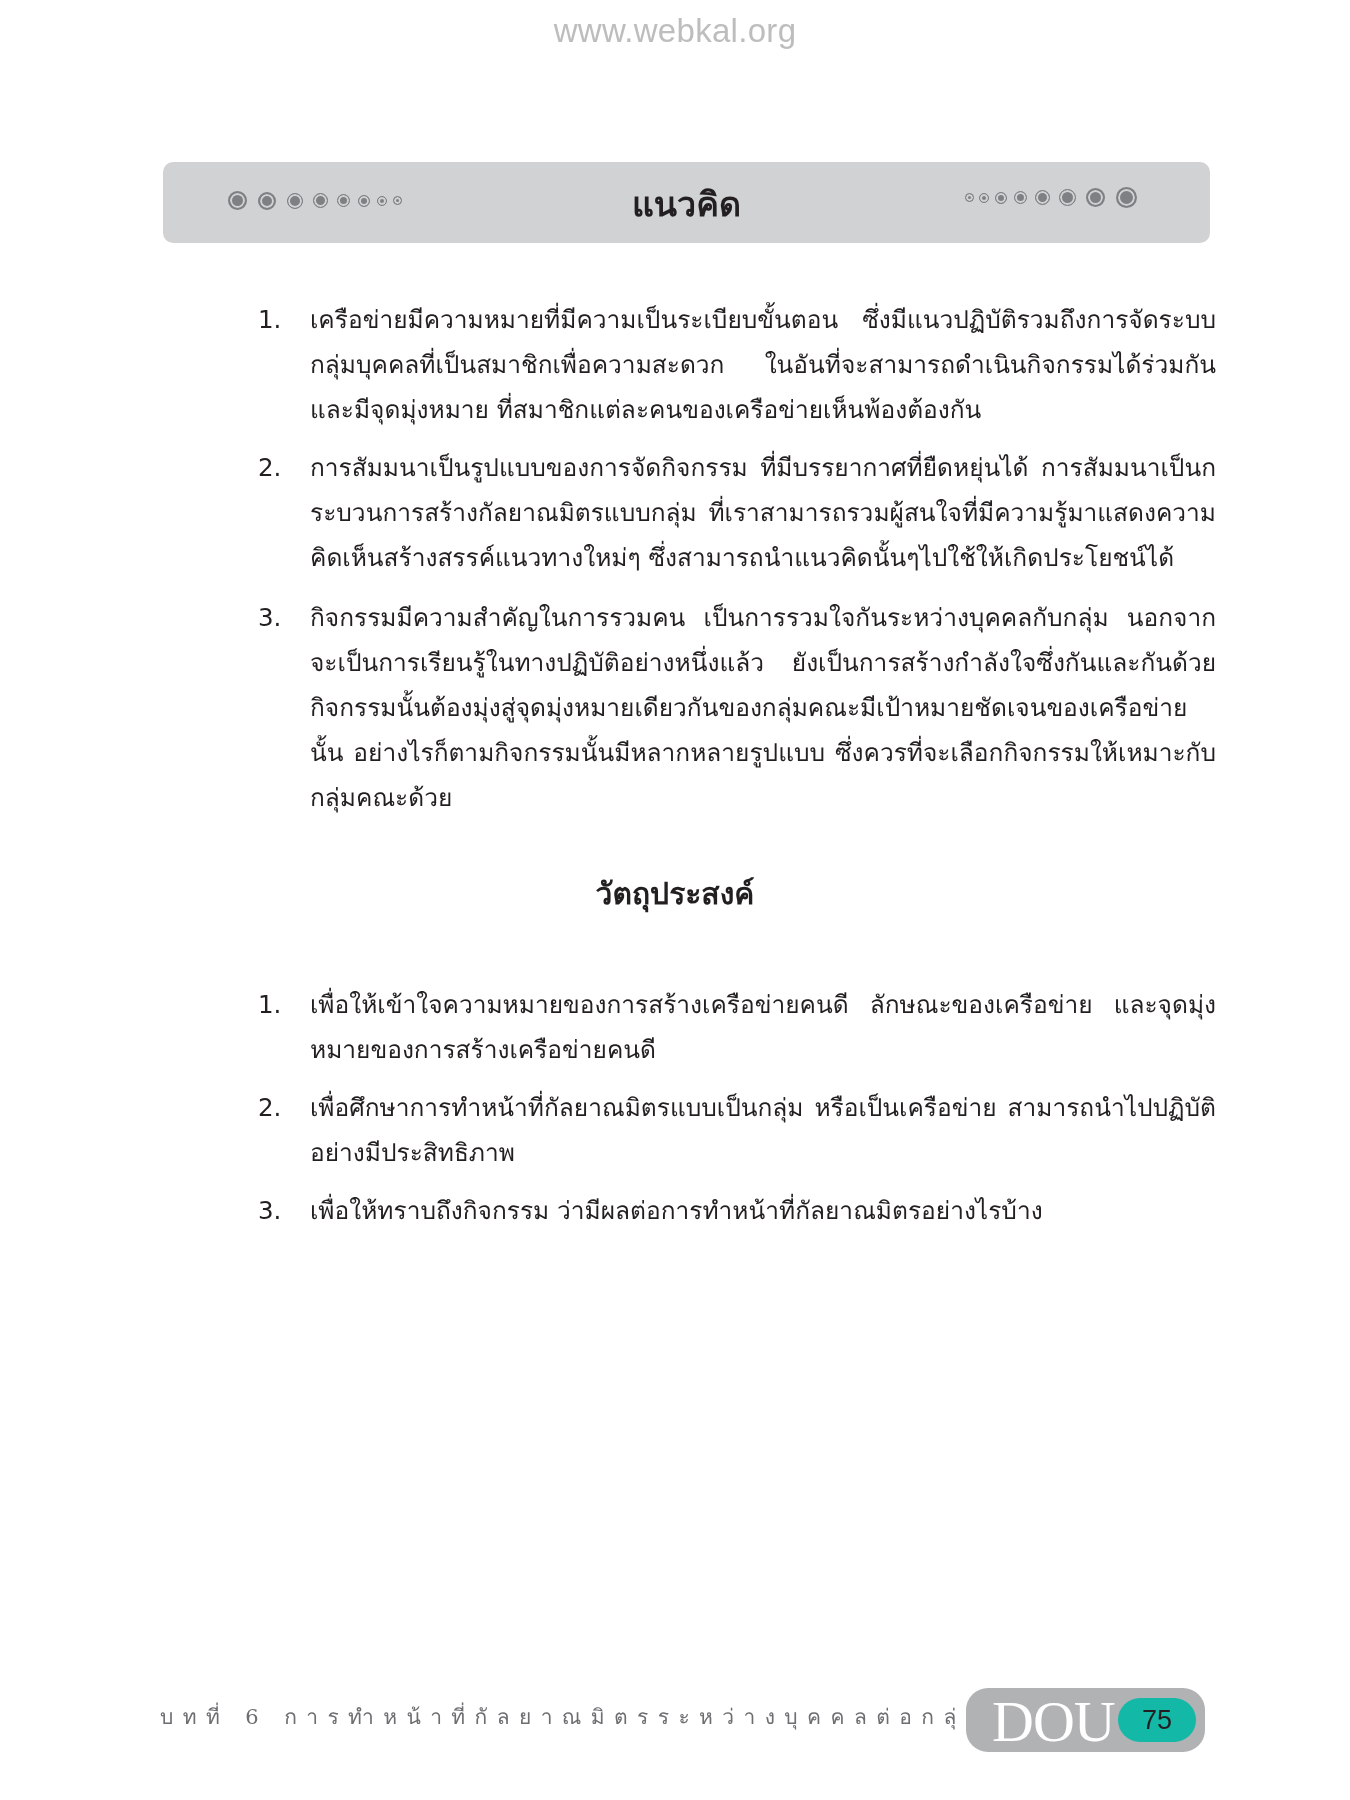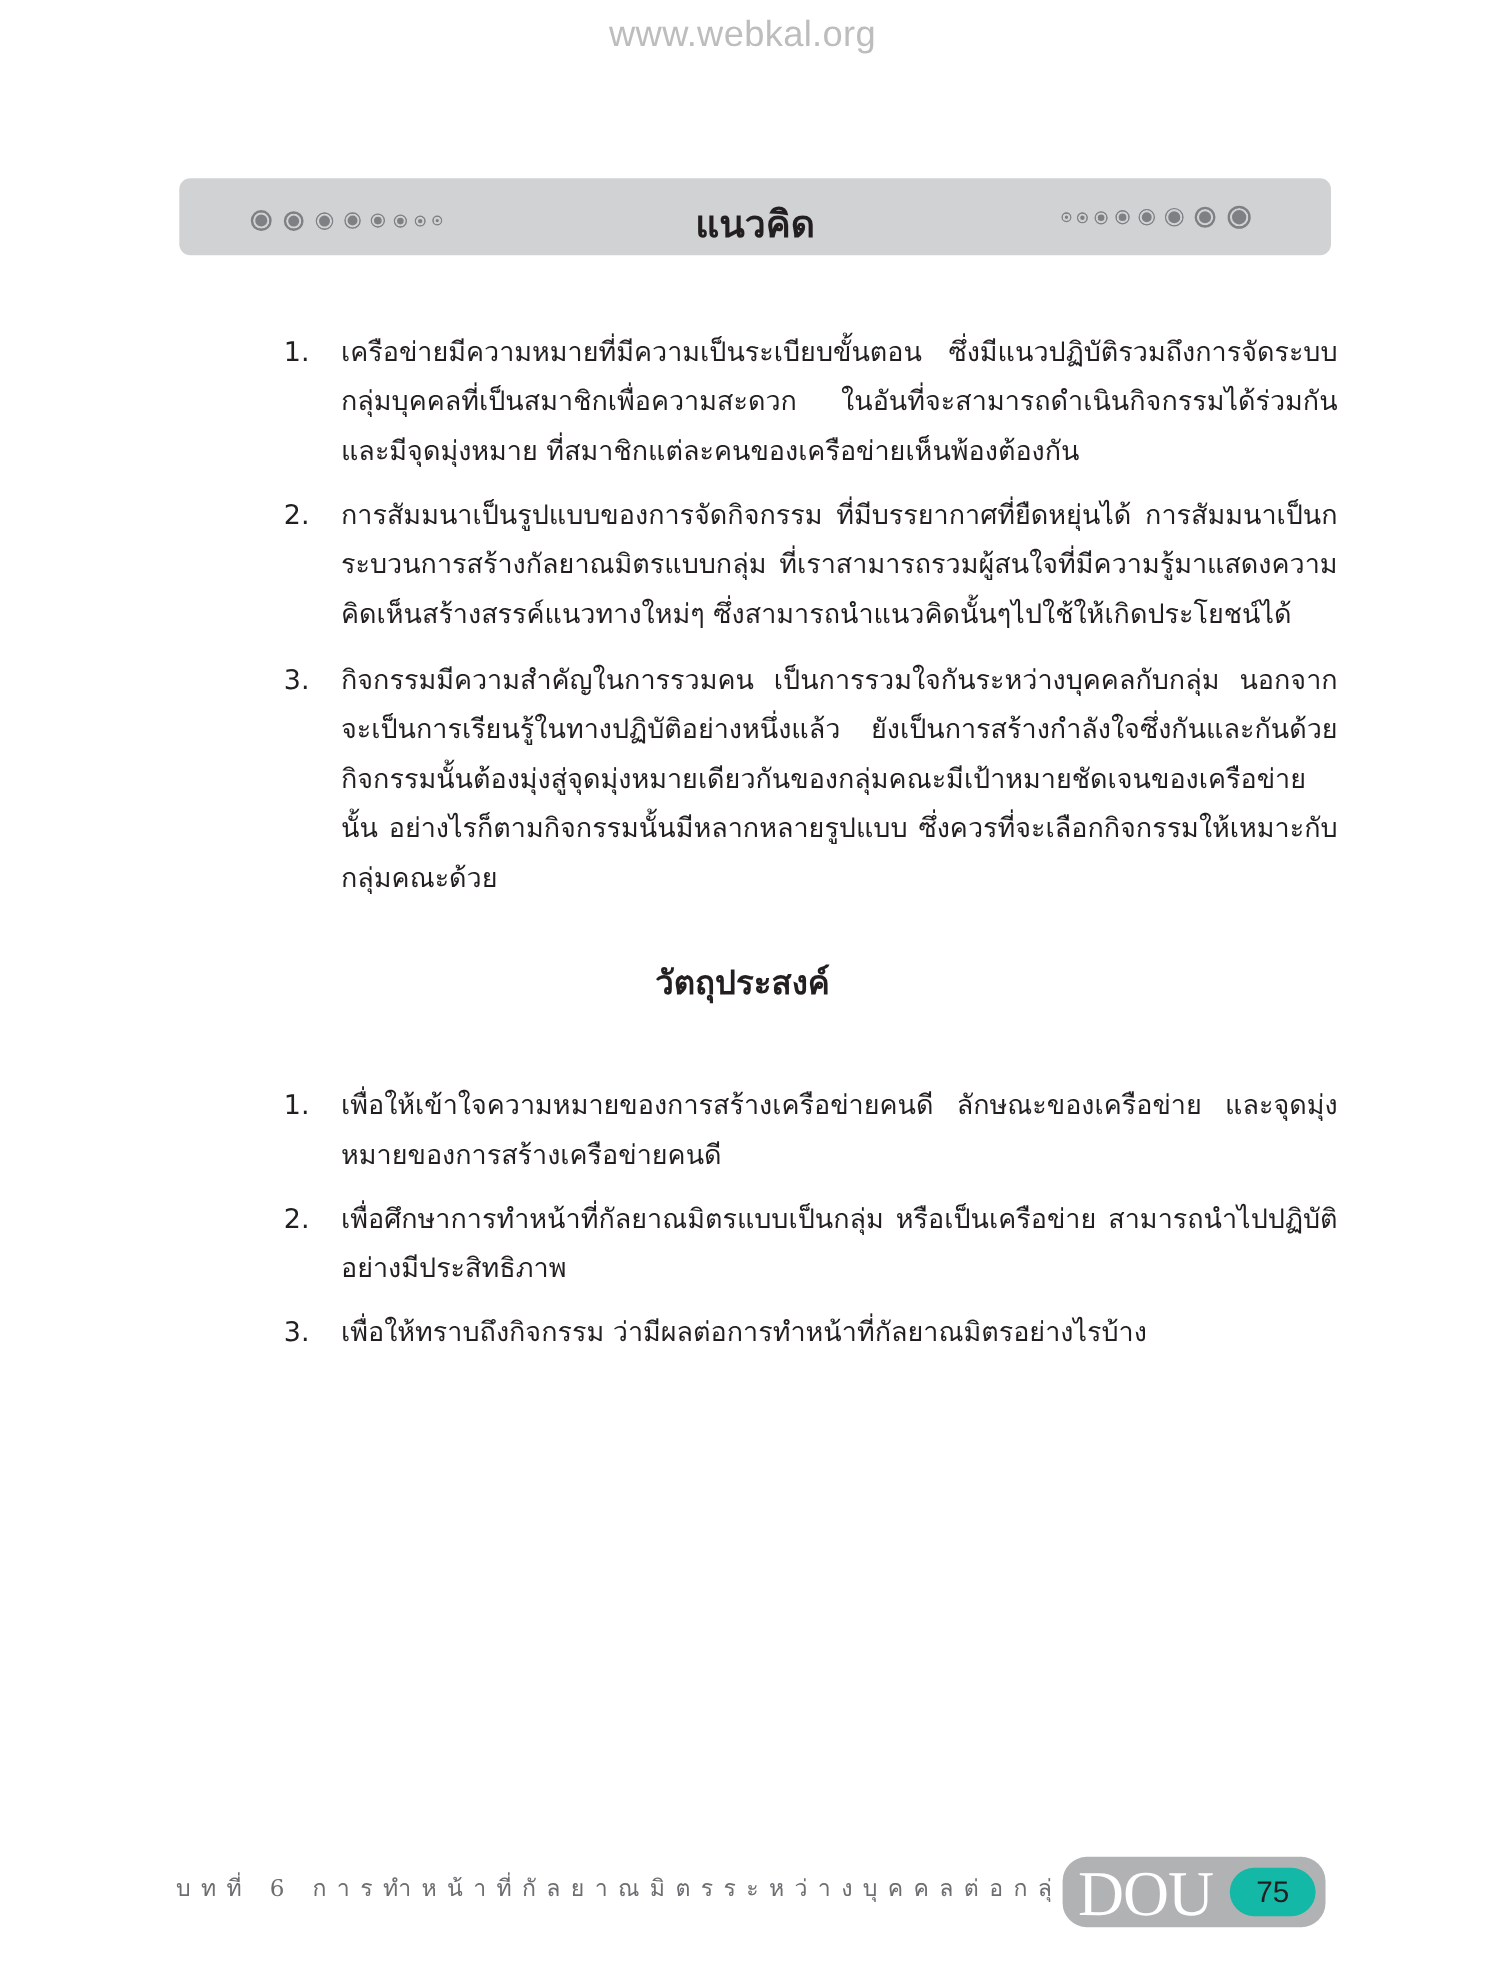--- a/index.html
+++ b/index.html
@@ -24,21 +24,21 @@
     font-family: "Liberation Sans", sans-serif;
     font-size: 33px;
     color: #bdbdbd;
     letter-spacing: 0.3px;
   }
   .banner {
     position: absolute;
     left: 163px;
     top: 162px;
     width: 1047px;
-    height: 70px;
+    height: 81px;
     background: #d1d2d4;
     border-radius: 10px;
   }
   .banner-title {
     position: absolute;
     left: 0;
     top: 0;
     width: 100%;
     height: 81px;
     line-height: 84px;
@@ -112,21 +112,21 @@
     position: absolute;
     left: 966px;
     top: 1688px;
     width: 239px;
     height: 64px;
     background: #b1b2b4;
     border-radius: 22px;
   }
   .badge-logo {
     position: absolute;
-    left: 14px;
+    left: 26px;
     top: 0;
     height: 64px;
     line-height: 68px;
     font-family: "Liberation Serif", "DejaVu Serif", serif;
     font-size: 58px;
     color: #ffffff;
     letter-spacing: -1px;
   }
   .badge-page {
     position: absolute;

